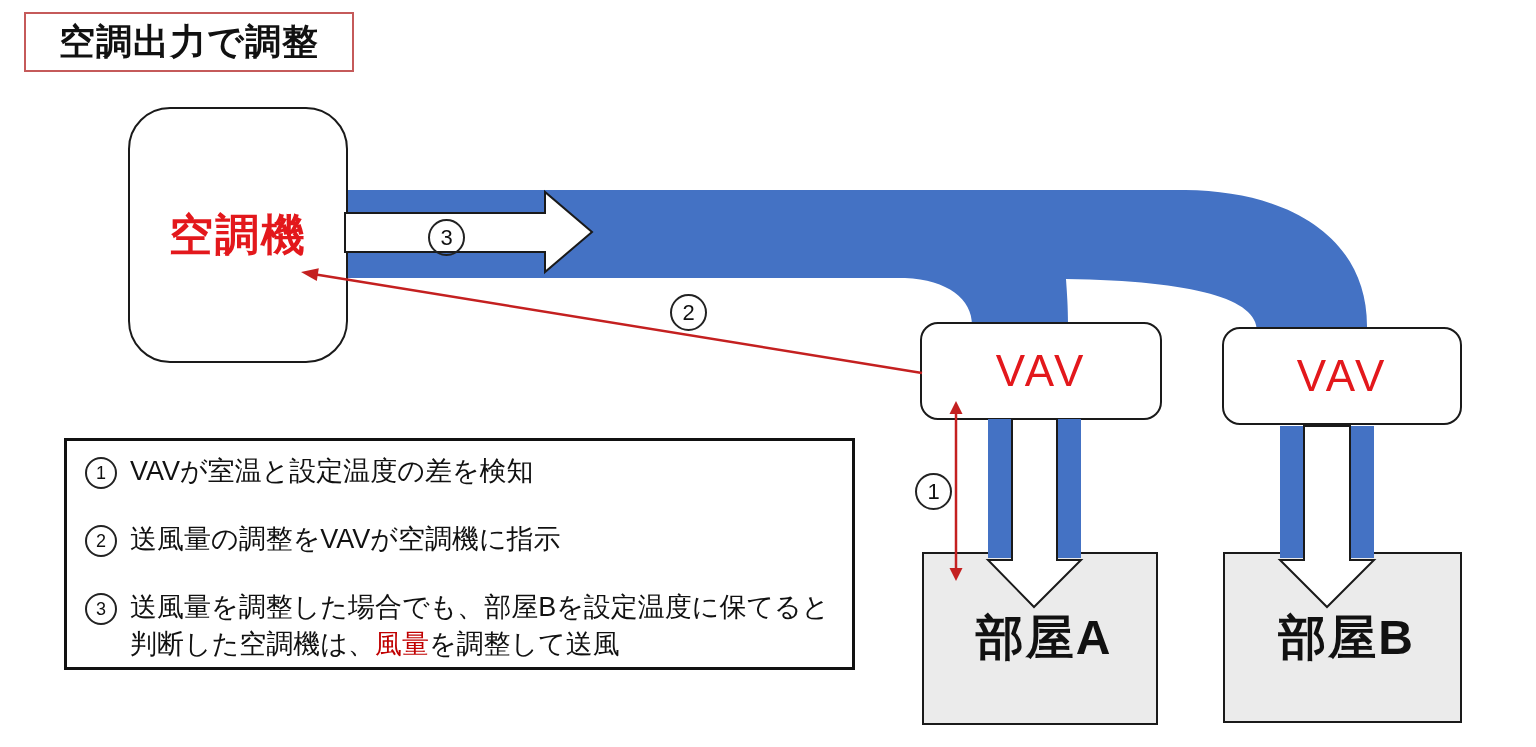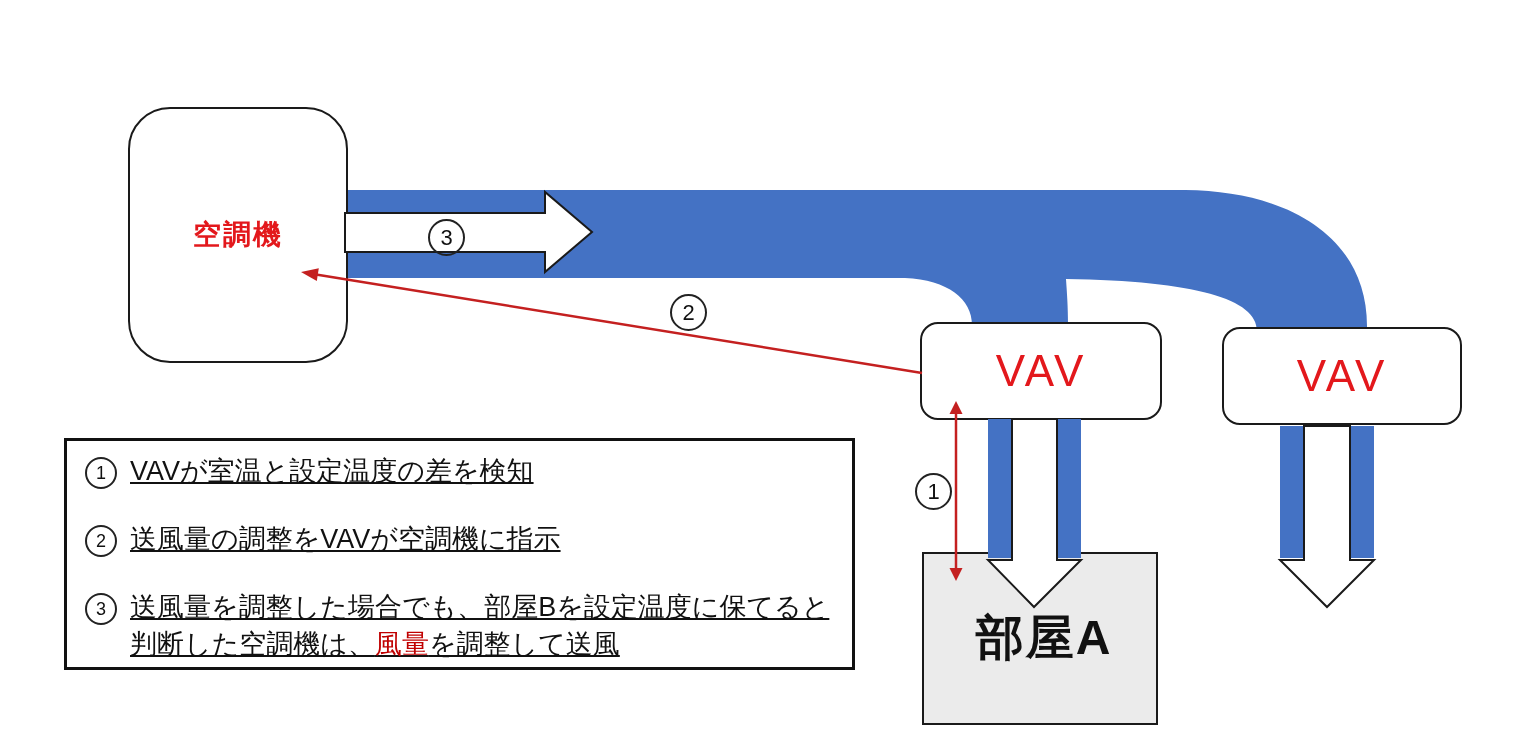--- a/index.html
+++ b/index.html
@@ -25,21 +25,21 @@
   .red-head{fill:var(--arrow-red,#C42020);stroke:none;}
 
   .node{position:absolute;z-index:10;box-sizing:border-box;background:#fff;
         display:flex;align-items:center;justify-content:center;}
 
   #title-box{left:24px;top:12px;width:330px;height:60px;border:2px solid var(--title-border,#C55A5A);}
   #title-box .t{font-size:36px;font-weight:700;letter-spacing:1px;}
 
   #ahu-box{left:128px;top:107px;width:220px;height:256px;border:2px solid var(--line-black,#1a1a1a);
            border-radius:42px;}
-  #ahu-box .t{font-size:28px;font-weight:700;color:var(--label-red,#E3181C);letter-spacing:2px;}
+  #ahu-box .t{font-size:44px;font-weight:700;color:var(--label-red,#E3181C);letter-spacing:2px;}
 
   .vav-box{border:2.5px solid var(--line-black,#1a1a1a);border-radius:18px;}
   #vav-a{left:920px;top:322px;width:242px;height:98px;}
   #vav-b{left:1222px;top:327px;width:240px;height:98px;}
   .vav-box .t{font-size:44px;font-weight:400;color:var(--label-red,#E3181C);letter-spacing:3px;}
 
   .room-box{background:var(--room-fill,#EBEBEB);border:2.5px solid var(--line-black,#1a1a1a);
             align-items:flex-start;padding-left:8px;}
   #room-a{left:922px;top:552px;width:236px;height:173px;}
   #room-b{left:1223px;top:552px;width:239px;height:171px;}
@@ -53,56 +53,62 @@
   #badge-1{left:915px;top:473px;}
 
   #legend-box{left:64px;top:438px;width:791px;height:232px;border:3px solid #111;z-index:10;
               flex-direction:column;align-items:stretch;justify-content:flex-start;
               padding:12px 18px;box-sizing:border-box;}
   .legend-item{display:flex;gap:13px;align-items:flex-start;font-size:27px;line-height:37px;font-weight:500;}
   .legend-item + .legend-item{margin-top:31px;}
   .legend-badge{flex:0 0 auto;width:28px;height:28px;border:2px solid #222;border-radius:50%;
                 display:flex;align-items:center;justify-content:center;font-size:18px;font-weight:400;
                 margin-top:4px;}
-  .legend-text{flex:1 1 auto;text-decoration:underline;}
+  .legend-text{flex:1 1 auto;}
   .hl{color:var(--highlight-red,#C00000);margin-top:28px;}
 </style>
 </head>
 <body>
 
 <div id="stage">
 
   <svg id="duct-layer" class="layer" width="1536" height="747" viewBox="0 0 1536 747">
     <path class="duct-fill" d="M345,190 L1185,190
              C1290,191 1367,238 1367,326 L1367,331
              L1257,331
              C1257,299 1196,281 1066,279
              C1067,294 1068,306 1068,325
              L972,325
              C972,299 948,280 905,278
              L345,278 Z"></path>
   </svg>
 
+  <div class="node" id="title-box">
+    <span class="t">空調出力で調整</span>
+  </div>
 
   <div class="node" id="ahu-box">
     <span class="t">空調機</span>
   </div>
 
   <div class="node vav-box" id="vav-a">
     <span class="t">VAV</span>
   </div>
 
   <div class="node vav-box" id="vav-b">
     <span class="t">VAV</span>
   </div>
 
   <div class="node room-box" id="room-a">
     <span class="t">部屋A</span>
   </div>
 
+  <div class="node room-box" id="room-b">
+    <span class="t">部屋B</span>
+  </div>
 
   <svg id="overlay-layer" class="layer" width="1536" height="747" viewBox="0 0 1536 747">
 
     <path class="white-arrow" d="M345,213 L545,213 L545,192 L592,232 L545,272 L545,252 L345,252 Z"></path>
 
     <rect class="duct-fill" x="988" y="419" width="24" height="139"></rect>
     <rect class="duct-fill" x="1057" y="419" width="24" height="139"></rect>
     <rect class="duct-fill" x="1280" y="426" width="24" height="132"></rect>
     <rect class="duct-fill" x="1350" y="426" width="24" height="132"></rect>
 

